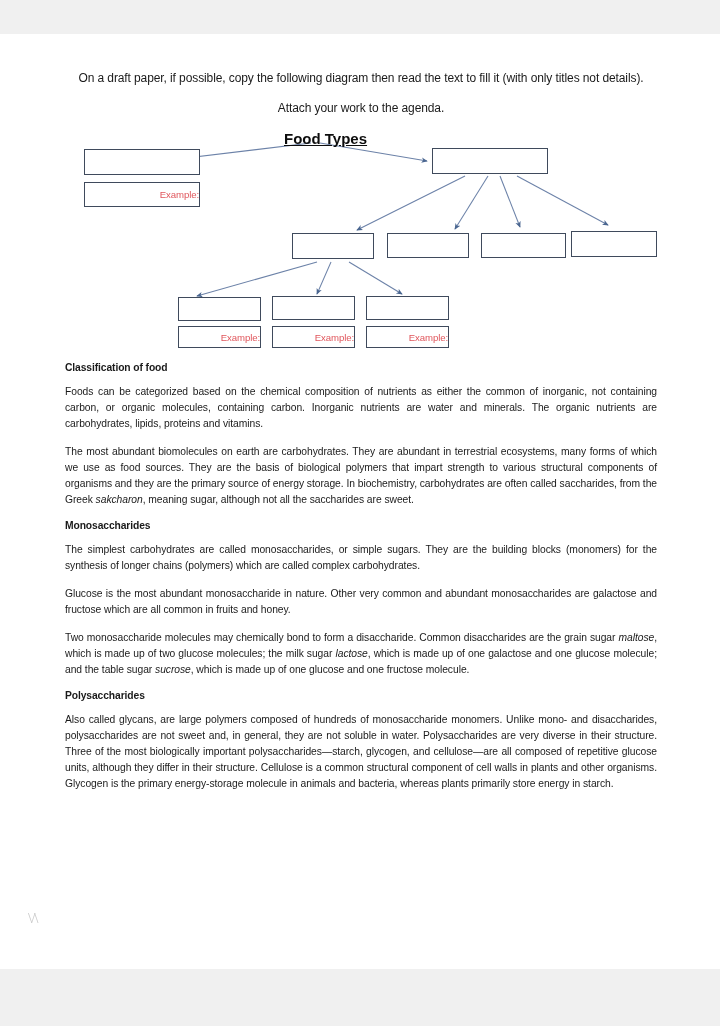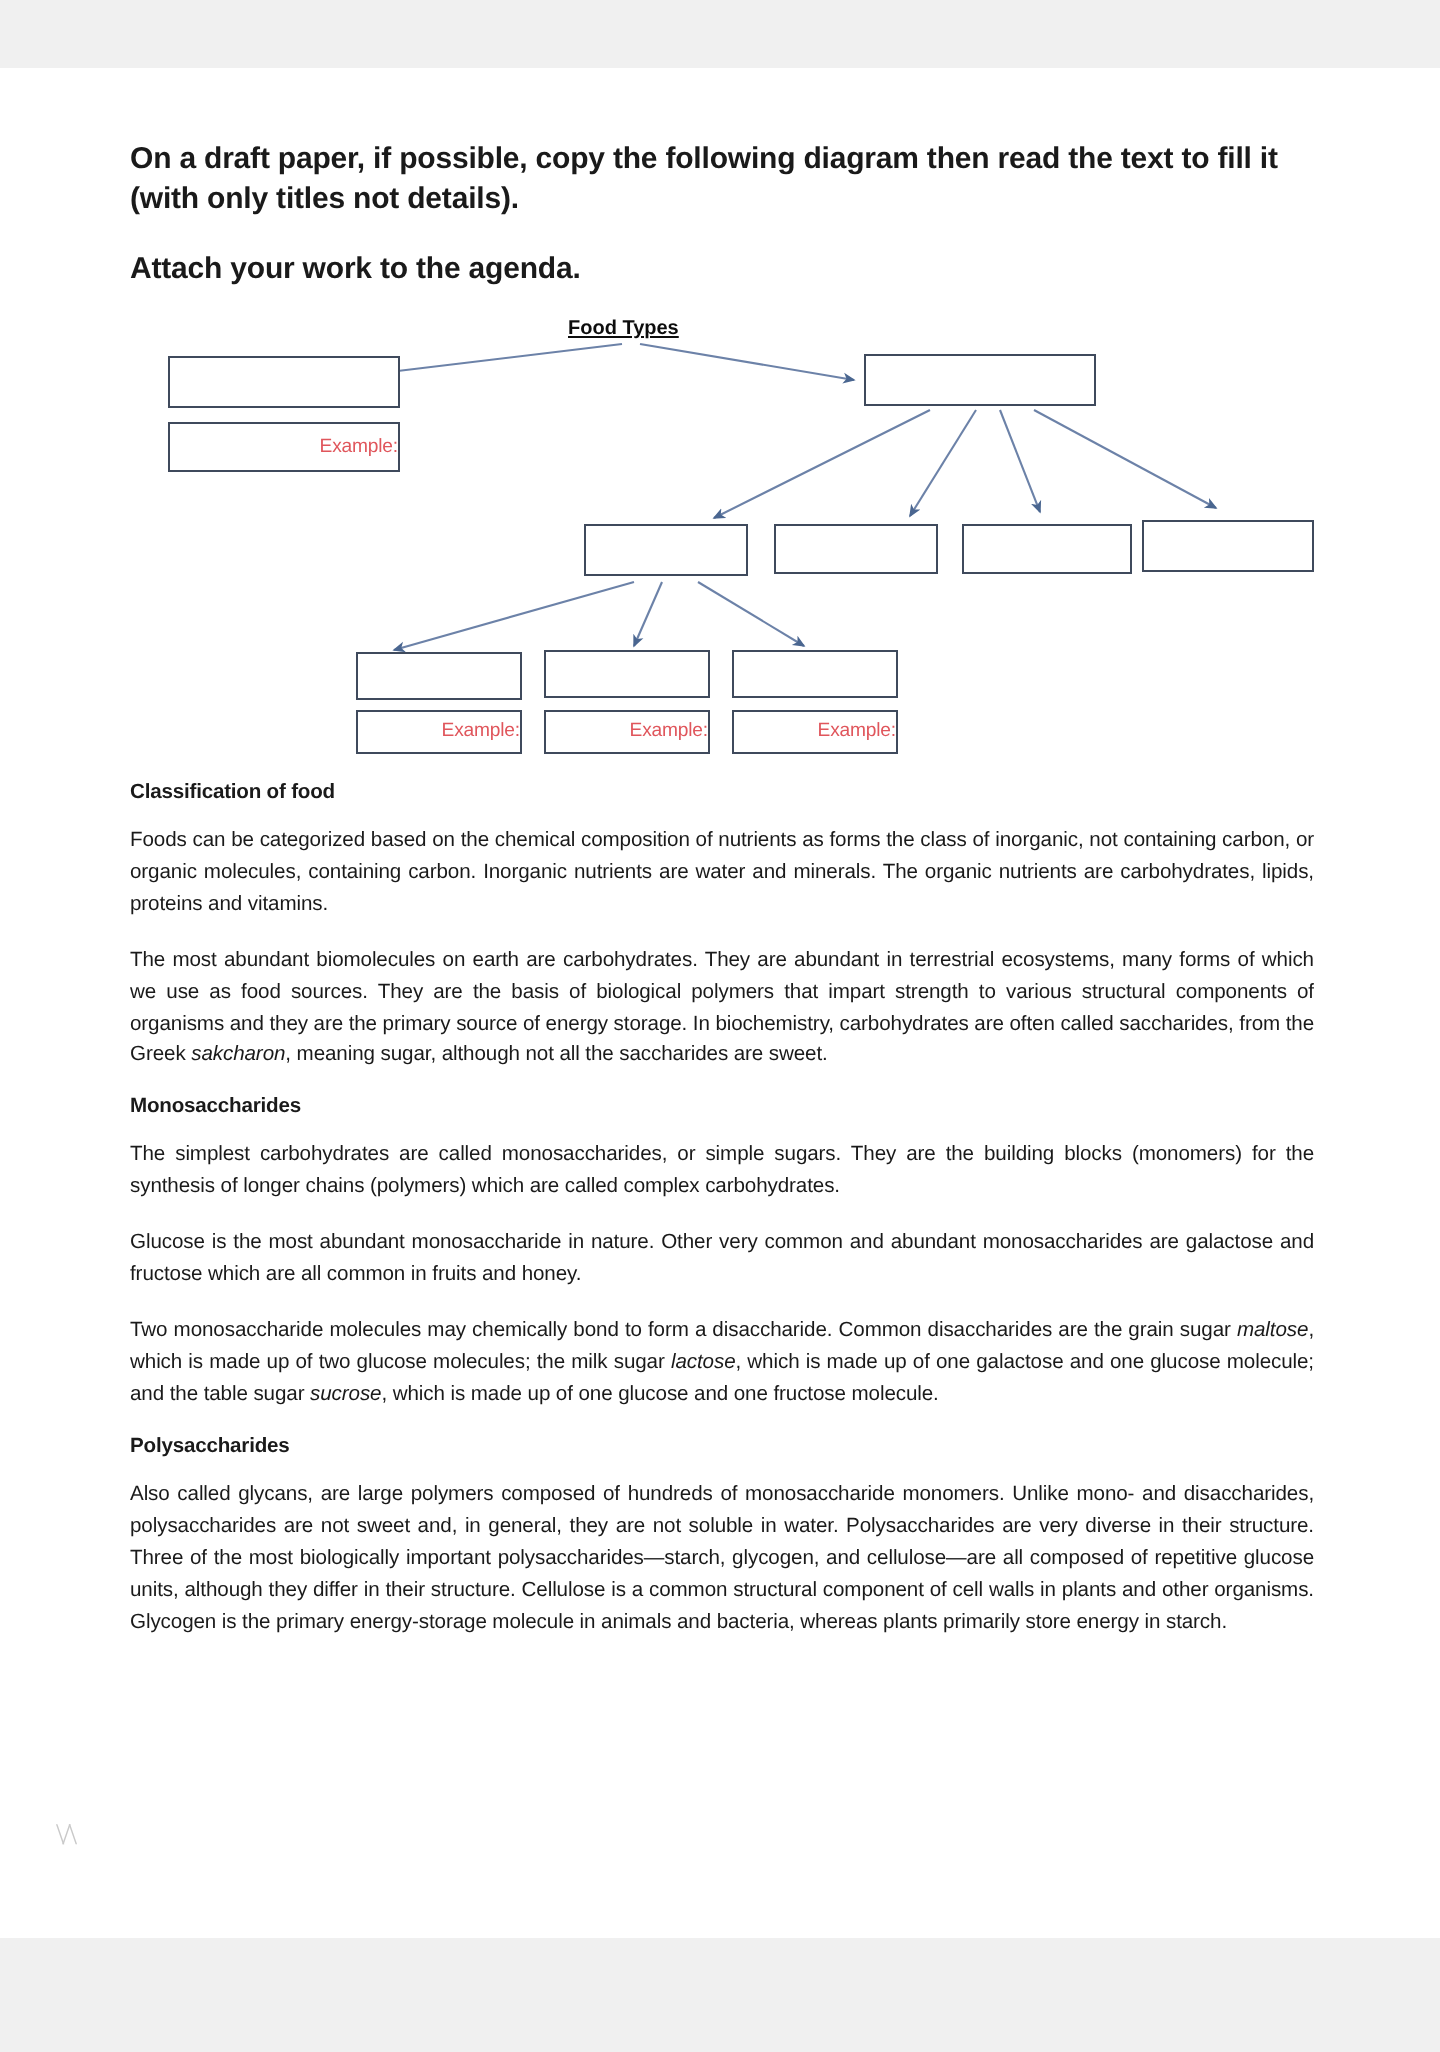--- a/index.html
+++ b/index.html
@@ -21,26 +21,27 @@
     background: #ffffff;
   }
   #content {
     position: absolute;
     left: 65px; top: 36px;
     width: 592px;
   }
 
   
   .instr {
-    font-size: 15px;
-    font-weight: bold;
+    font-size: 12px;
+    font-weight: normal;
     color: #1a1a1a;
     line-height: 1.35;
     margin: 0 0 14px 0;
     letter-spacing: -0.1px;
+    text-align: center;
   }
   .heading {
     font-size: 10.3px;
     font-weight: bold;
     color: #1a1a1a;
     margin: 0 0 11px 0;
     letter-spacing: -0.1px;
   }
   .para {
     font-size: 10.3px;
@@ -77,21 +78,21 @@
   }
   .dbox.thin { border-width: 1.1px; }
   .dbox .exlabel {
     color: #e0565c;
     padding-left: 9px;
     font-size: 9.6px;
     letter-spacing: -0.1px;
   }
   #diagram-title {
     position: absolute;
-    font-size: 10px;
+    font-size: 15px;
     font-weight: bold;
     color: #0d0d0d;
     text-decoration: underline;
     z-index: 3;
     white-space: nowrap;
   }
 
   
   #page-mark {
     position: absolute;
@@ -183,21 +184,21 @@
         <div class="dbox thin" style="left:207px; top:196px; width:83px; height:22px;">
           <span class="exlabel">Example:</span>
         </div>
         <div class="dbox thin" style="left:301px; top:196px; width:83px; height:22px;">
           <span class="exlabel">Example:</span>
         </div>
       </div>
 
       <div id="sections">
           <div class="heading">Classification of food</div>
-          <p class="para"><b>Foods</b><span> can be categorized based on the chemical composition of nutrients as forms the class of </span><b>inorganic</b><span>, not containing carbon, or </span><b>organic molecules</b><span>, containing carbon. Inorganic nutrients are water and minerals. The organic nutrients are carbohydrates, lipids, proteins and vitamins.</span></p>
+          <p class="para"><b>Foods</b><span> can be categorized based on the chemical composition of nutrients as either the common of </span><b>inorganic</b><span>, not containing carbon, or </span><b>organic molecules</b><span>, containing carbon. Inorganic nutrients are water and minerals. The organic nutrients are carbohydrates, lipids, proteins and vitamins.</span></p>
           <p class="para"><span>The most abundant biomolecules on earth are carbohydrates. They are abundant in terrestrial ecosystems, many forms of which we use as food sources. They are the basis of biological polymers that impart strength to various structural components of organisms and they are the primary source of energy storage. In biochemistry, carbohydrates are often called saccharides, from the Greek </span><i>sakcharon</i><span>, meaning sugar, although not all the saccharides are sweet.</span></p>
           <div class="heading">Monosaccharides</div>
           <p class="para"><span>The  simplest carbohydrates are  called monosaccharides,  or simple  sugars.  They  are  the  building  blocks (monomers) for the synthesis of longer chains (polymers) which are called complex carbohydrates.</span></p>
           <p class="para"><span>Glucose is the most abundant monosaccharide in nature. Other very common and abundant monosaccharides are galactose and fructose which are all common in fruits and honey.</span></p>
           <p class="para"><span>Two monosaccharide molecules may chemically bond to form a disaccharide. Common disaccharides are the grain sugar </span><i>maltose</i><span>, which is made up of two glucose molecules; the milk sugar </span><i>lactose</i><span>, which is made up of one galactose and one glucose molecule; and the table sugar </span><i>sucrose</i><span>, which is made up of one glucose and one fructose molecule.</span></p>
           <div class="heading">Polysaccharides</div>
           <p class="para"><span>Also called glycans, are large polymers composed of hundreds of monosaccharide monomers. Unlike mono- and disaccharides, polysaccharides are not sweet and, in general, they are not soluble in water. Polysaccharides are very diverse in their structure. Three of the most biologically important polysaccharides—starch, glycogen, and cellulose—are all composed of repetitive glucose units, although they differ in their structure. Cellulose is a common structural component of cell walls in plants and other organisms. Glycogen is the primary energy-storage molecule in animals and bacteria, whereas plants primarily store energy in starch.</span></p>
         </div>
 
     </div>

